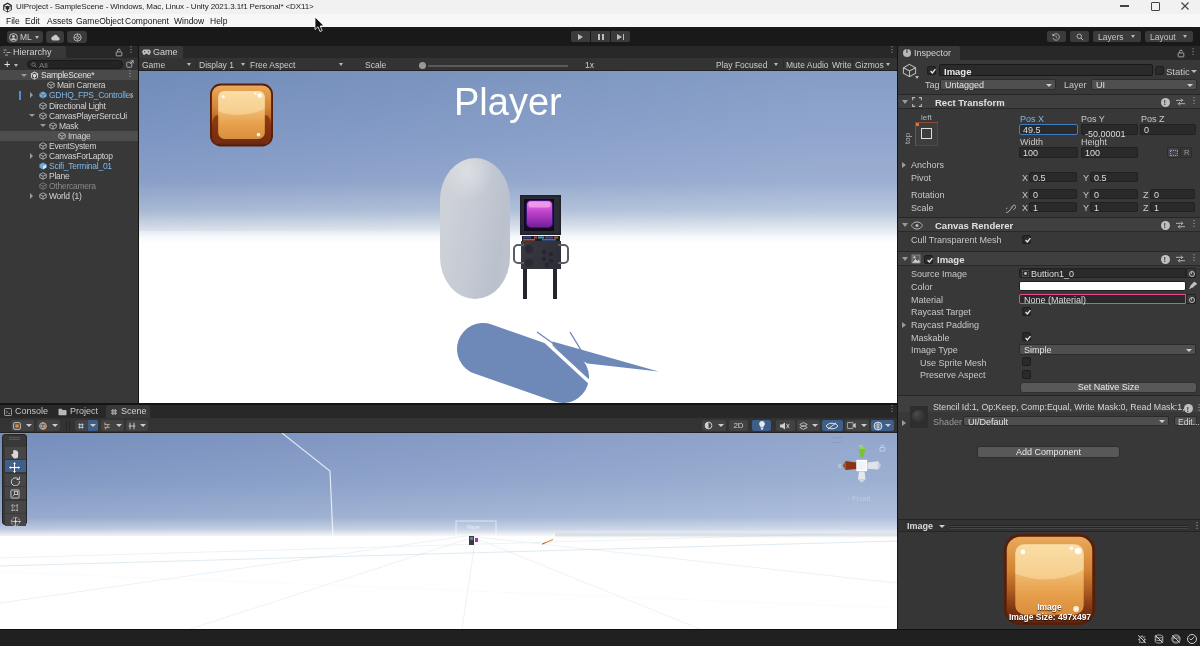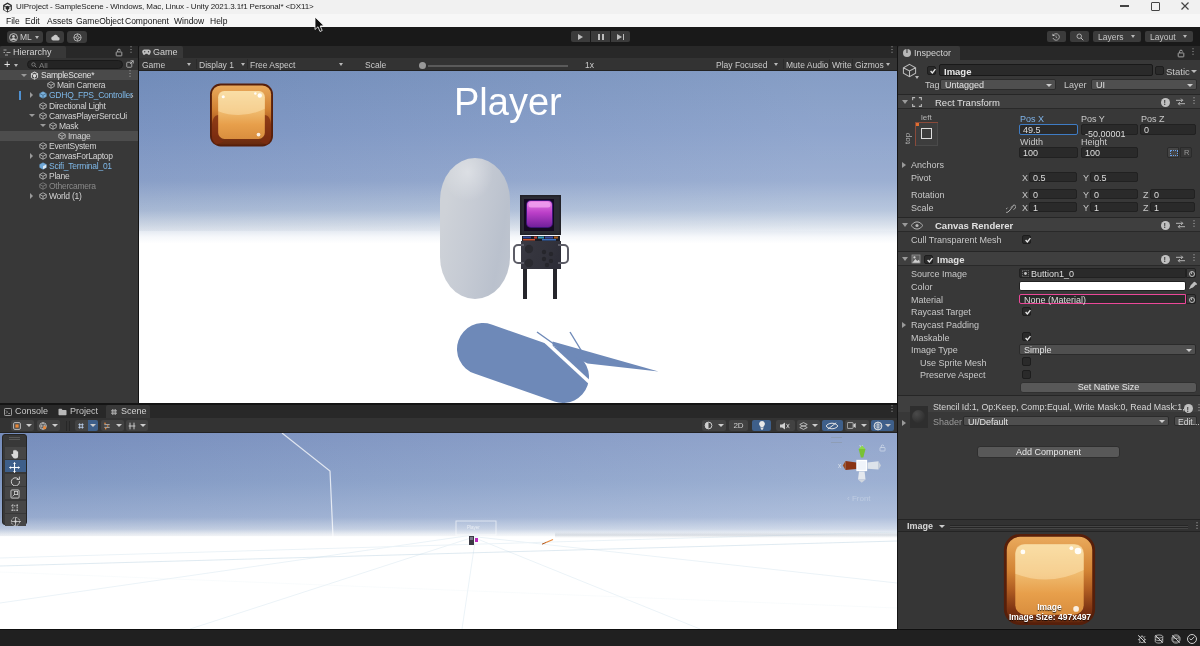--- a/index.html
+++ b/index.html
@@ -390,21 +390,21 @@
   <span class="a tx" style="left:166px;top:34px;font-size:9px;color:#c8c8c8;">Layer</span>
   <div class="a" style="left:193px;top:33px;width:106px;height:10.5px;background:#4f4f4f;border:1px solid #2b2b2b;border-radius:2px;box-sizing:border-box;">
       <span class="a tx" style="left:4px;top:0.2px;font-size:9px;color:#e2e2e2;">UI</span>
       <span class="a" style="left:95px;top:3.5px;width:0;height:0;border-left:3px solid transparent;border-right:3px solid transparent;border-top:3.5px solid #ccc;"></span>
     </div>
   <div class="a" style="left:0;top:48px;width:302px;height:15px;background:#3f3f3f;border-top:1px solid #262626;border-bottom:1px solid #292929;box-sizing:border-box;"></div>
   <span class="a" style="left:4px;top:53.5px;width:0;height:0;border-left:3px solid transparent;border-right:3px solid transparent;border-top:4px solid #9a9a9a;"></span>
   <svg class="a" style="left:14px;top:51px;" width="10" height="10" viewBox="0 0 16 16">
       <path stroke="#b8b8b8" stroke-width="1.7" fill="none" d="M1 5V1h4M11 1h4v4M15 11v4h-4M5 15H1v-4"></path>
     </svg>
-  <span class="a tx" style="left:37px;top:50.5px;font-size:9.5px;font-weight:normal;color:#e0e0e0;">Rect Transform</span>
+  <span class="a tx" style="left:37px;top:50.5px;font-size:9.5px;font-weight:bold;color:#e0e0e0;">Rect Transform</span>
   <div class="a" style="left:263px;top:51.5px;width:9px;height:9px;border-radius:50%;background:#c0c0c0;">
       <span style="position:absolute;left:2.6px;top:0.4px;font-size:7.5px;color:#383838;font-weight:bold;">!</span>
     </div>
   <svg class="a" style="left:278px;top:52px;" width="9" height="8" viewBox="0 0 16 14">
       <path stroke="#c0c0c0" stroke-width="1.6" fill="none" d="M0 4h12M9 1l3 3-3 3M16 10H4M7 7 4 10l3 3"></path>
     </svg>
   <div class="a" style="left:292px;top:53px;font-size:8px;color:#c0c0c0;line-height:3px;">⋮</div>
   <span class="a tx" style="left:23px;top:66.5px;font-size:8px;color:#b4b4b4;">left</span>
   <div class="a" style="left:5px;top:80px;font-size:8px;color:#b4b4b4;transform:rotate(-90deg);transform-origin:left top;">
       <span style="position:absolute;left:-18px;top:0;">top</span>

